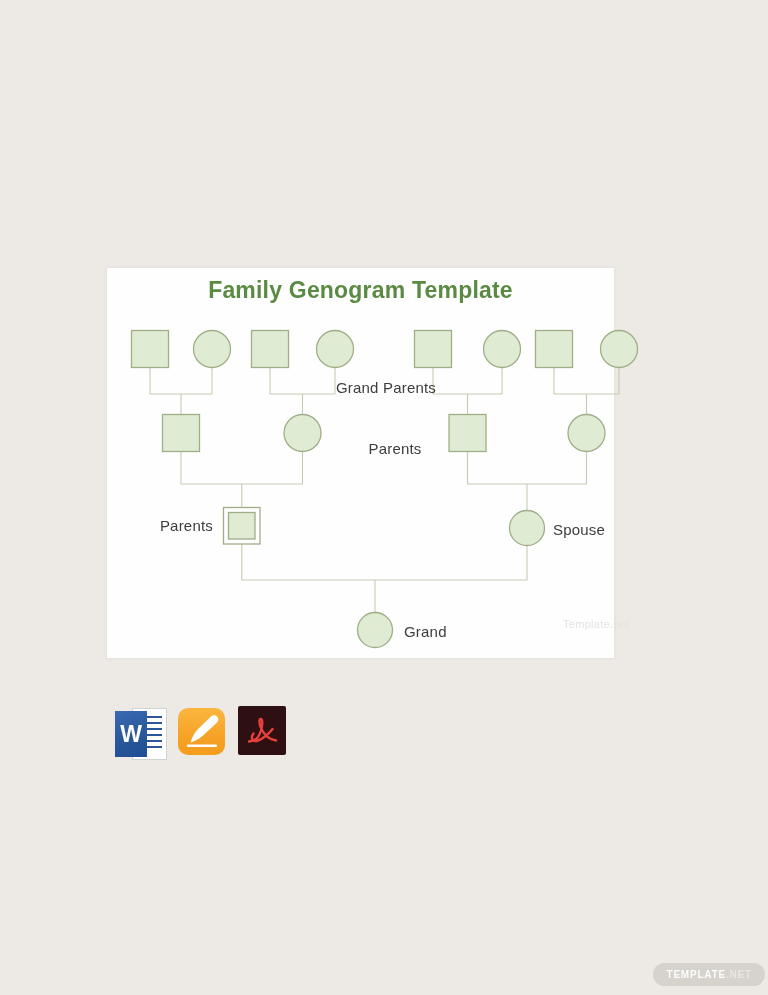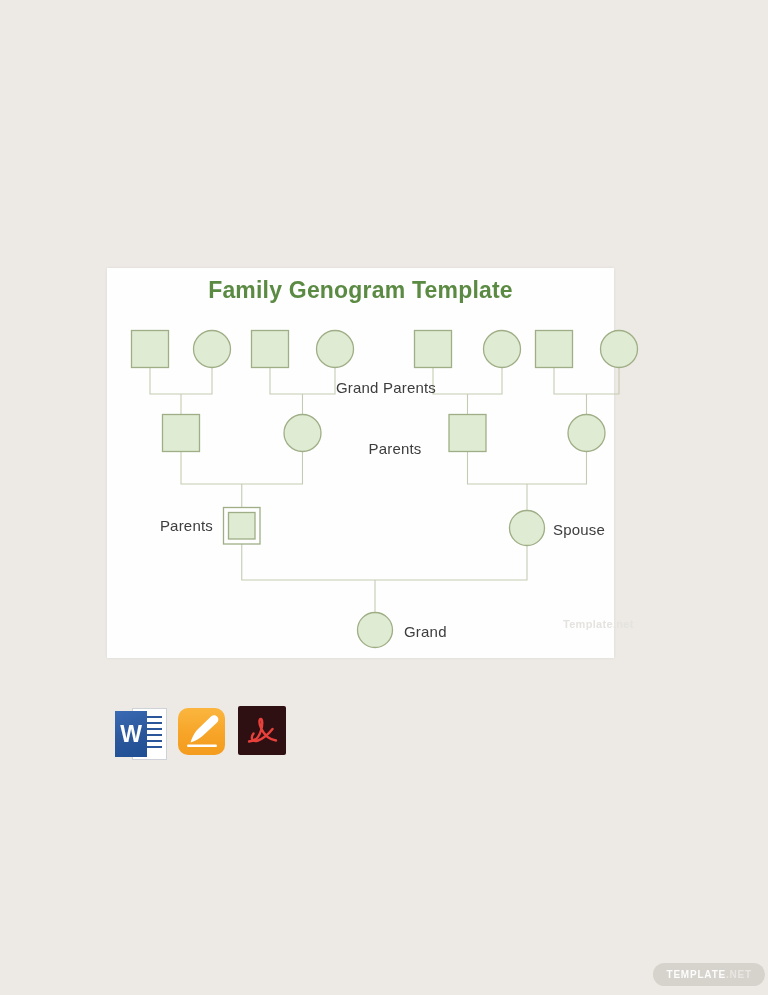--- a/index.html
+++ b/index.html
@@ -26,21 +26,21 @@
     font-size:15px; font-weight:400; color:#3D3D3D; white-space:nowrap;
     letter-spacing:.2px;
   }
   .lbl-grandparents { left:279px; top:119px; }
   .lbl-parents     { left:268px; top:180px;margin-left:20px; }
   .lbl-person      { left:106px; top:257px; transform:translate(-100%,-50%); }
   .lbl-spouse      { left:446px; top:261px; transform:translate(0,-50%);text-align:right; }
   .lbl-child       { left:297px; top:363px; transform:translate(0,-50%); }
   .watermark {
     position:absolute; left:456px; top:350px;
-    font-size:11px; font-weight:700; color:#E5E3DF; letter-spacing:.3px;
+    font-size:11px; font-weight:400; color:#E5E3DF; letter-spacing:.3px;
   }
   
   .icon { position:absolute; cursor:pointer; }
   .icon-word { left:115px; top:708px; width:52px; height:52px; }
   .word-page {
     position:absolute; right:0; top:0; width:35px; height:52px;
     background:#fff; border:1px solid #cfd2d6;
   }
   .word-page::after {
     content:""; position:absolute; left:9px; right:4px; top:7px; bottom:7px;

